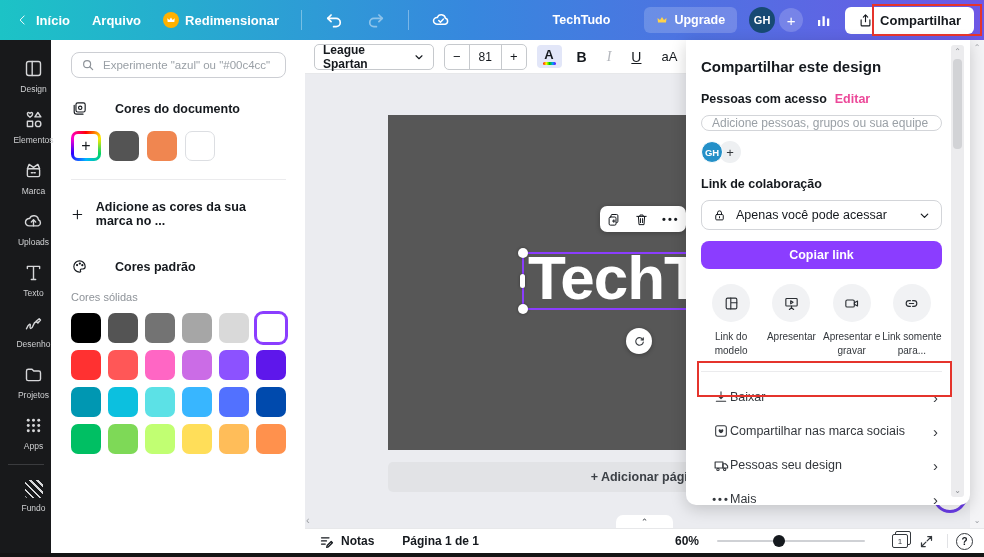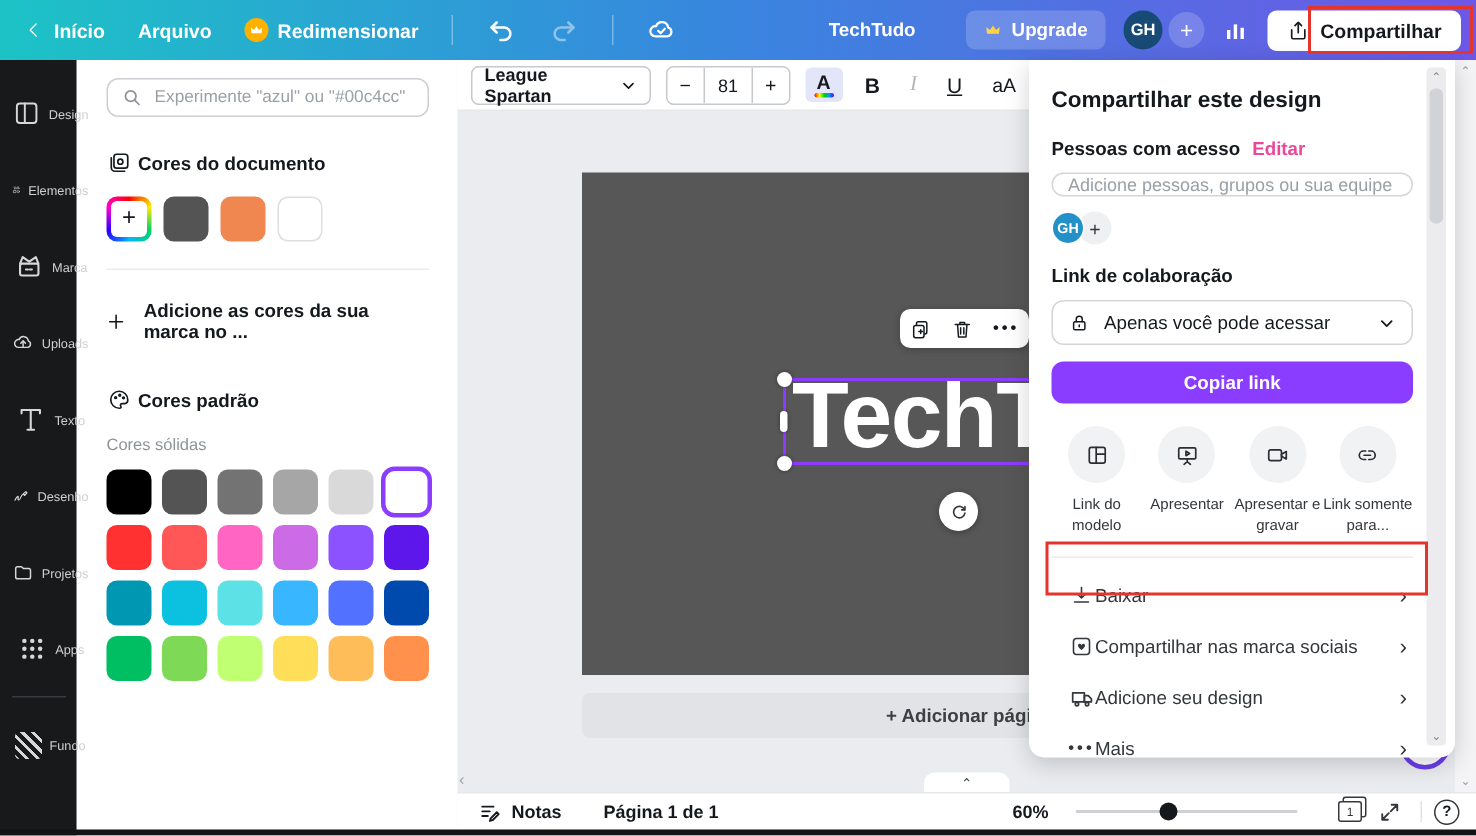--- a/index.html
+++ b/index.html
@@ -23,32 +23,32 @@
   .doc-title { font-weight:700; font-size:12.5px; margin-right:22px; }
   .upgrade-btn { display:flex; align-items:center; gap:6px; background:rgba(255,255,255,.18); border-radius:6px; padding:6px 12px; font-size:12.5px; }
   .avatar { width:26px; height:26px; border-radius:50%; background:#174a74; display:flex; align-items:center; justify-content:center; font-size:11px; font-weight:700; }
   .plus-circle { width:24px; height:24px; border-radius:50%; background:rgba(255,255,255,.18); display:flex; align-items:center; justify-content:center; font-size:15px; font-weight:400; margin-left:-8px; }
   .share-btn { display:flex; align-items:center; gap:7px; background:#fff; color:#15191e; border-radius:6px; padding:6px 13px; font-size:13px; font-weight:700; }
   .hl-share { position:absolute; left:872px; top:4px; width:110px; height:32px; border:2.5px solid #e5342c; z-index:40; pointer-events:none; }
 
   
   .sidebar { position:absolute; left:0; top:40px; width:51px; height:517px; background:#18191b; z-index:5;
     display:flex; flex-direction:column; align-items:center; padding-top:10px; color:#d6d7d9; }
-  .sb-item { width:51px; height:51px; display:flex; flex-direction:row; align-items:center; justify-content:center; gap:5px; cursor:pointer;margin-left:16px; }
+  .sb-item { width:51px; height:51px; display:flex; flex-direction:column; align-items:center; justify-content:center; gap:5px; cursor:pointer;margin-left:16px; }
   .sb-item span.lbl { font-size:8.5px; color:#cfd0d2; }
   .sb-ic { width:21px; height:21px; }
   .sb-div { width:36px; height:1px; background:#3a3b3e; margin:6px 0; }
   .hatch { width:18px; height:18px; border-radius:3px;
     background:repeating-linear-gradient(45deg,#d6d7d9 0 2px, transparent 2px 5px); }
 
   
   .panel { position:absolute; left:51px; top:40px; width:254px; height:513px; background:#fff; z-index:4; padding:12px 19px 0 20px; }
   .search-box { display:flex; align-items:center; gap:8px; border:1px solid #ccced3; border-radius:8px; height:26px; padding:0 9px; color:#8e9399; }
   .search-box .ph { font-size:11.5px; color:#9aa0a6; white-space:nowrap; overflow:hidden; }
-  .sec-head { display:flex; align-items:center; gap:4px; margin-top:22px; font-size:12.5px; font-weight:700; color:#15191e; }
+  .sec-head { display:flex; align-items:center; gap:27px; margin-top:22px; font-size:12.5px; font-weight:700; color:#15191e; }
   .swatch-row { display:flex; gap:8px; margin-top:14px; }
   .swatch { width:30px; height:30px; border-radius:7px; cursor:pointer; }
   .swatch.white { border:1px solid #dcdee2; }
   .swatch.selected { box-shadow:0 0 0 2px #fff inset, 0 0 0 2px #8b3dff; border:1px solid #8b3dff; }
   .add-swatch { width:30px; height:30px; border-radius:7px; position:relative; cursor:pointer;
     background:conic-gradient(#ff0000,#ffea00,#00d26a,#00b7ff,#2b00ff,#ff00d0,#ff0000); display:flex; align-items:center; justify-content:center; }
   .add-swatch .inner { width:24px; height:24px; border-radius:4px; background:#fff; display:flex; align-items:center; justify-content:center; font-size:16px; color:#15191e; }
   .panel-div { height:1px; background:#ebebed; margin:18px 0 0 0; }
   .brand-row { display:flex; align-items:center; gap:12px; margin-top:20px; font-size:12.5px; font-weight:700; color:#15191e; cursor:pointer; }
   .muted-lbl { font-size:11px; color:#8e9399; margin-top:16px; }
@@ -545,21 +545,21 @@
     </div>
     <div class="menu-item">
       <span class="menu-icon">
           <svg class="ic" viewBox="0 0 24 24" style="width:17px;height:17px">
             <rect x="3" y="7" width="11" height="8.5"></rect>
             <path d="M14 9.5h3.6l3 3v3h-6.6z"></path>
             <circle cx="7" cy="17.5" r="1.6"></circle>
             <circle cx="16.5" cy="17.5" r="1.6"></circle>
           </svg>
         </span>
-      <span>Adicione seu design</span>
+      <span>Pessoas seu design</span>
       <span class="chev">›</span>
     </div>
     <div class="menu-item">
       <span class="menu-icon dots-ic">•••</span>
       <span>Mais</span>
       <span class="chev">›</span>
     </div>
 
     <div class="dlg-scroll">
       <span>⌃</span>

